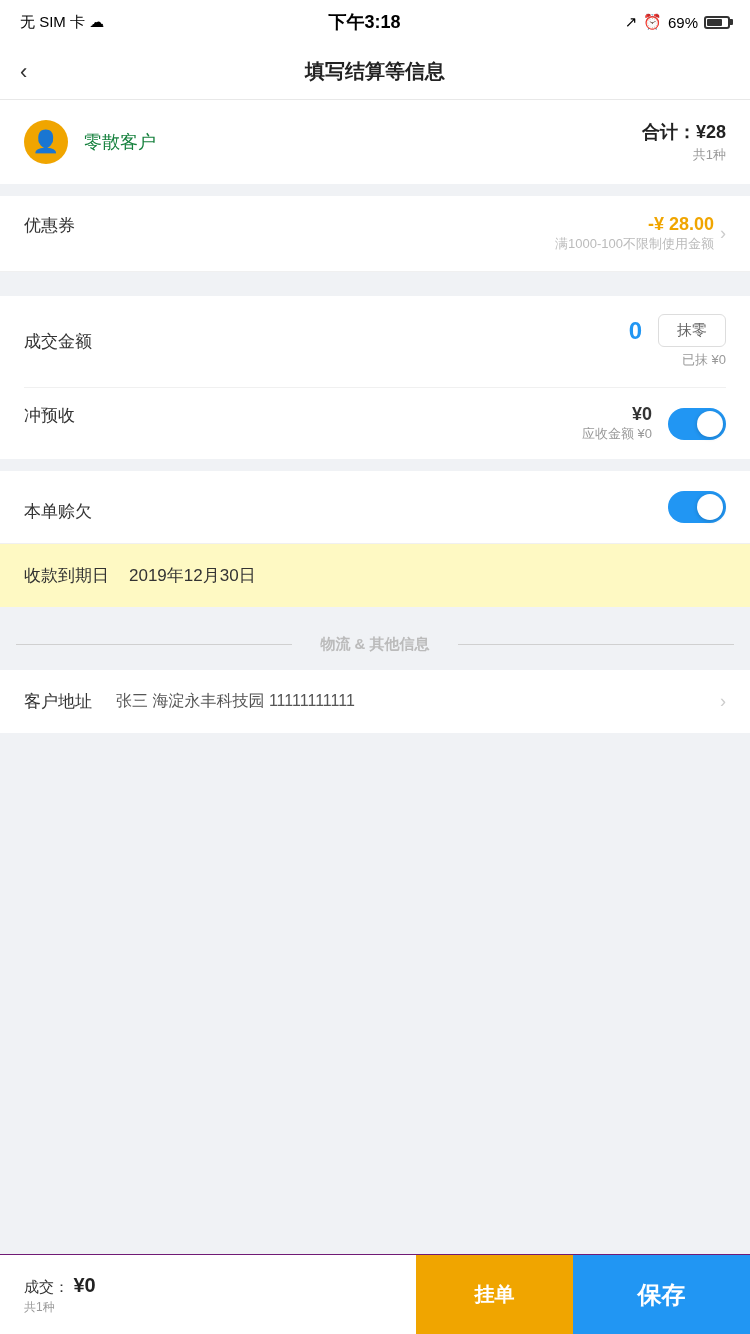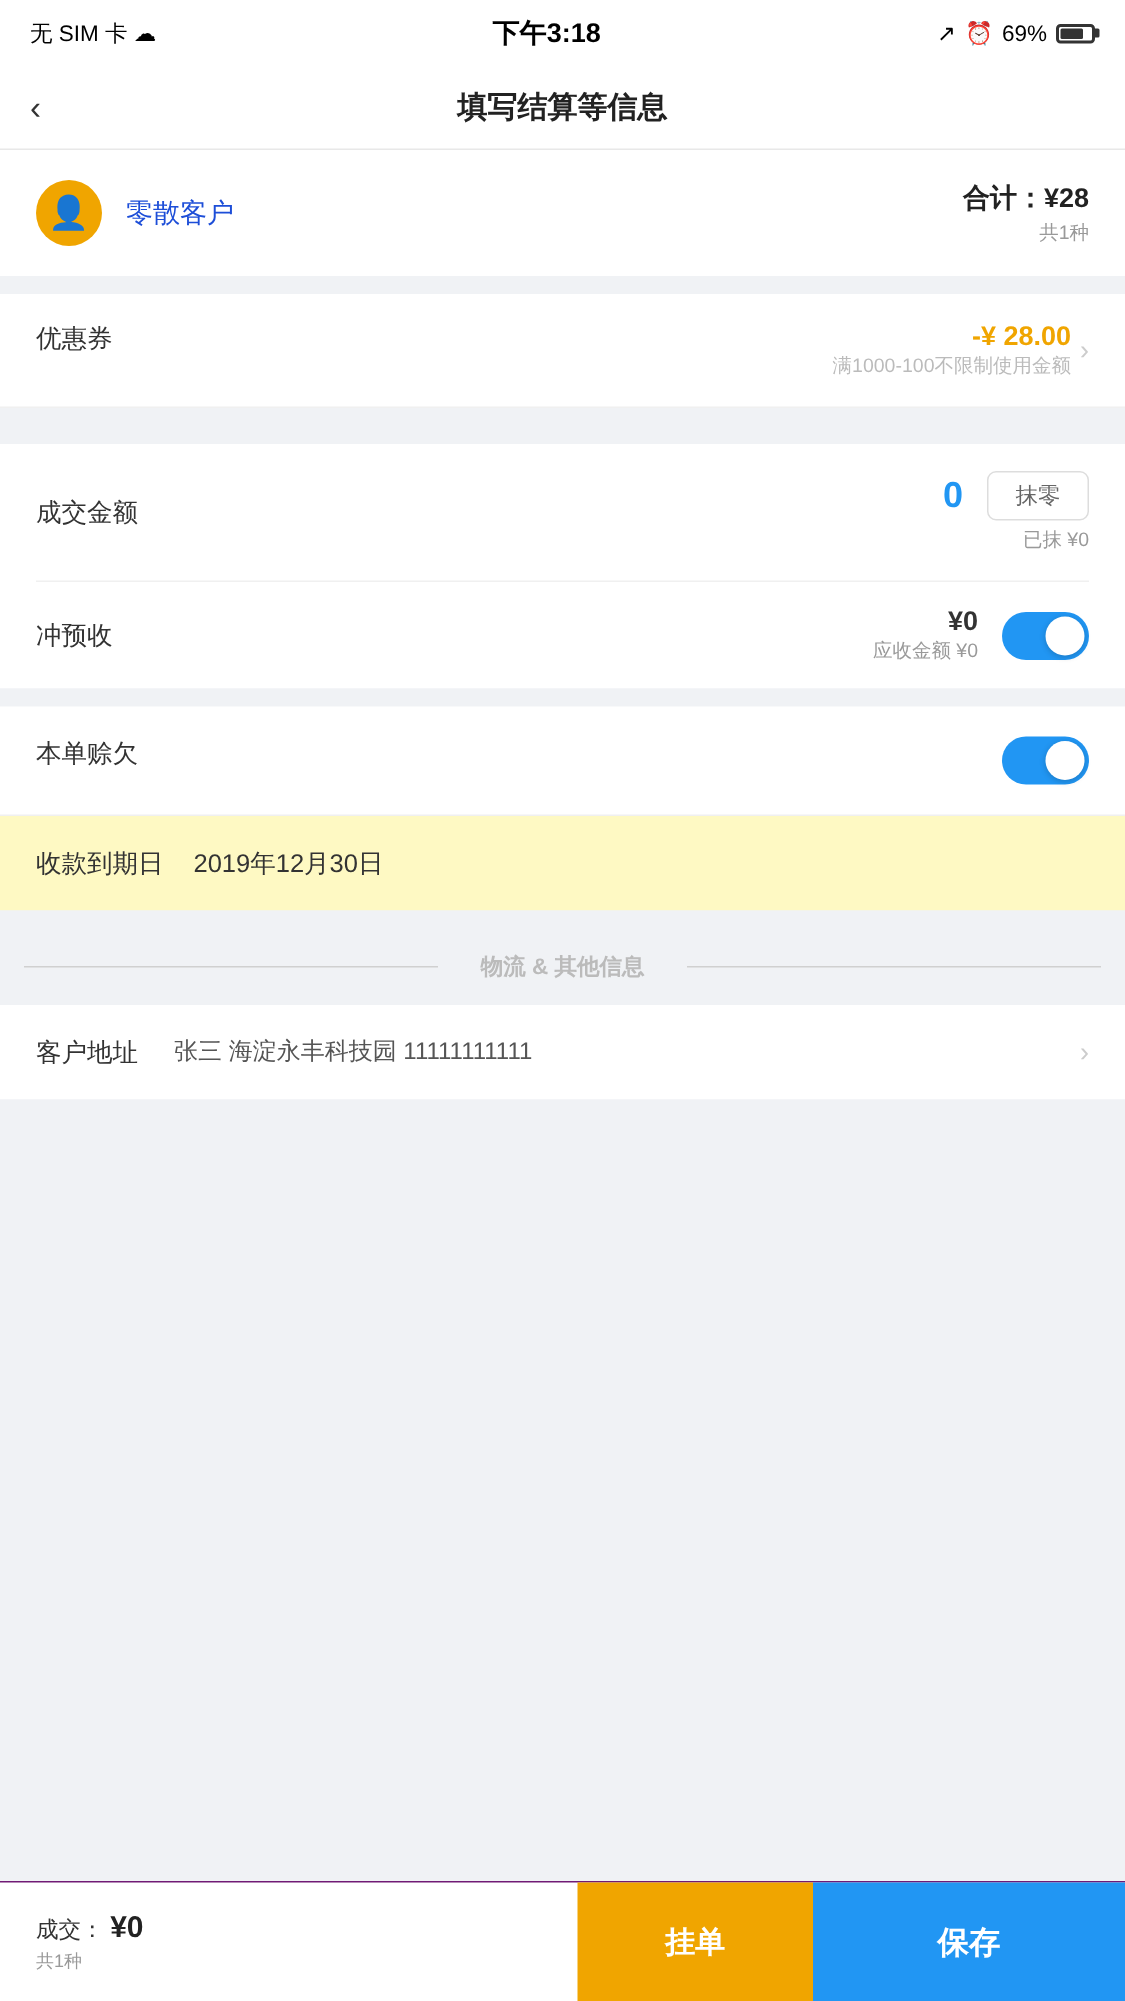--- a/index.html
+++ b/index.html
@@ -94,21 +94,21 @@
       background: #f0a500;
       border-radius: 50%;
       display: flex;
       align-items: center;
       justify-content: center;
       font-size: 22px;
     }
     .customer-name {
       font-size: 18px;
       font-weight: 500;
-      color: #1d4ed8;
+      color: #15803d;
     }
     .customer-right {
       text-align: right;
     }
     .total-amount {
       font-size: 18px;
       font-weight: 700;
       color: #222;
     }
     .total-count {
@@ -192,21 +192,21 @@
       margin-top: 4px;
     }
     .amount-right {
       text-align: right;
     }
 
     
     .prepay-row {
       padding: 16px 24px;
       display: flex;
-      align-items: center;
+      align-items: flex-start;
       justify-content: space-between;
       background: #fff;
     }
     .prepay-right {
       display: flex;
       align-items: center;
       gap: 16px;
     }
     .prepay-values {
       text-align: right;
@@ -240,21 +240,21 @@
       top: 3px;
       right: 3px;
       box-shadow: 0 1px 4px rgba(0,0,0,0.2);
     }
 
     
     .credit-section {
       background: #fff;
       padding: 20px 24px;
       display: flex;
-      align-items: flex-start;
+      align-items: flex-end;
       justify-content: space-between;
       border-bottom: 1px solid #f0f0f0;
     }
     .credit-label {
       font-size: 17px;
       color: #333;
     }
 
     
     .due-date-row {
@@ -354,26 +354,26 @@
       background: #f0a500;
       display: flex;
       align-items: center;
       justify-content: center;
       font-size: 20px;
       font-weight: 600;
       color: #fff;
       cursor: pointer;
     }
     .btn-save {
-      width: 208px;
+      width: 177px;
       background: #2196f3;
       display: flex;
       align-items: center;
       justify-content: center;
-      font-size: 21px;
+      font-size: 24px;
       font-weight: 600;
       color: #fff;
       cursor: pointer;
     }
   </style>
 </head>
 <body>
 
 <div class="status-bar">
   <div class="status-left">

